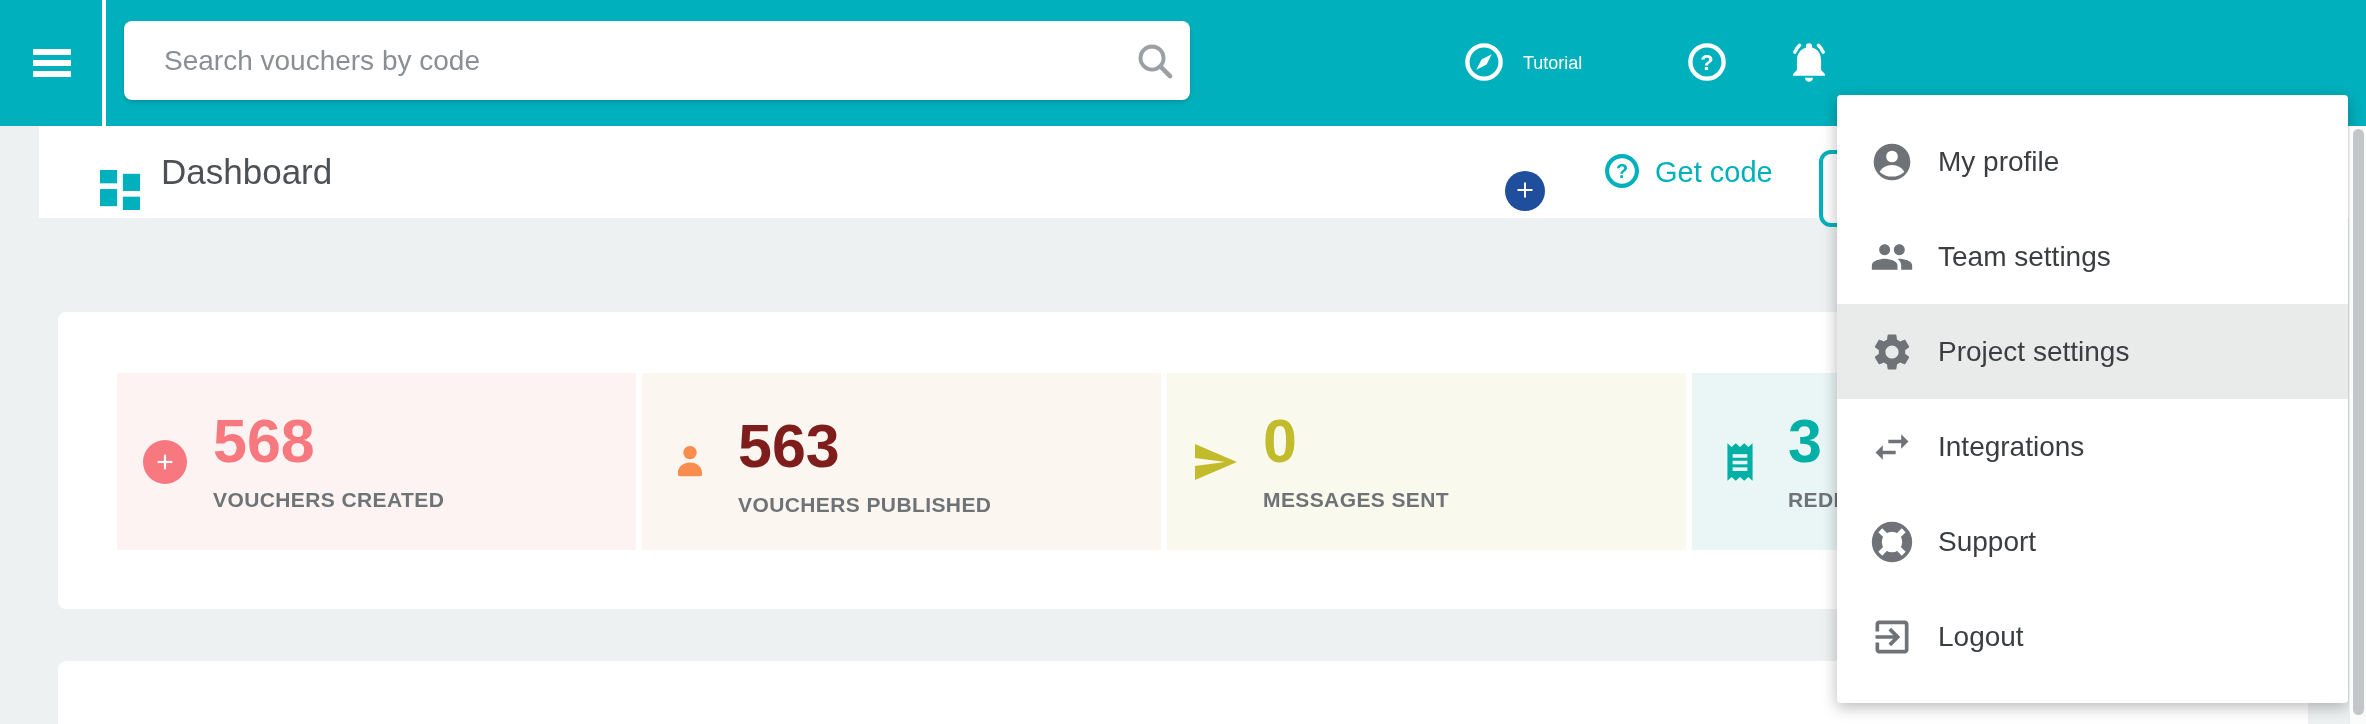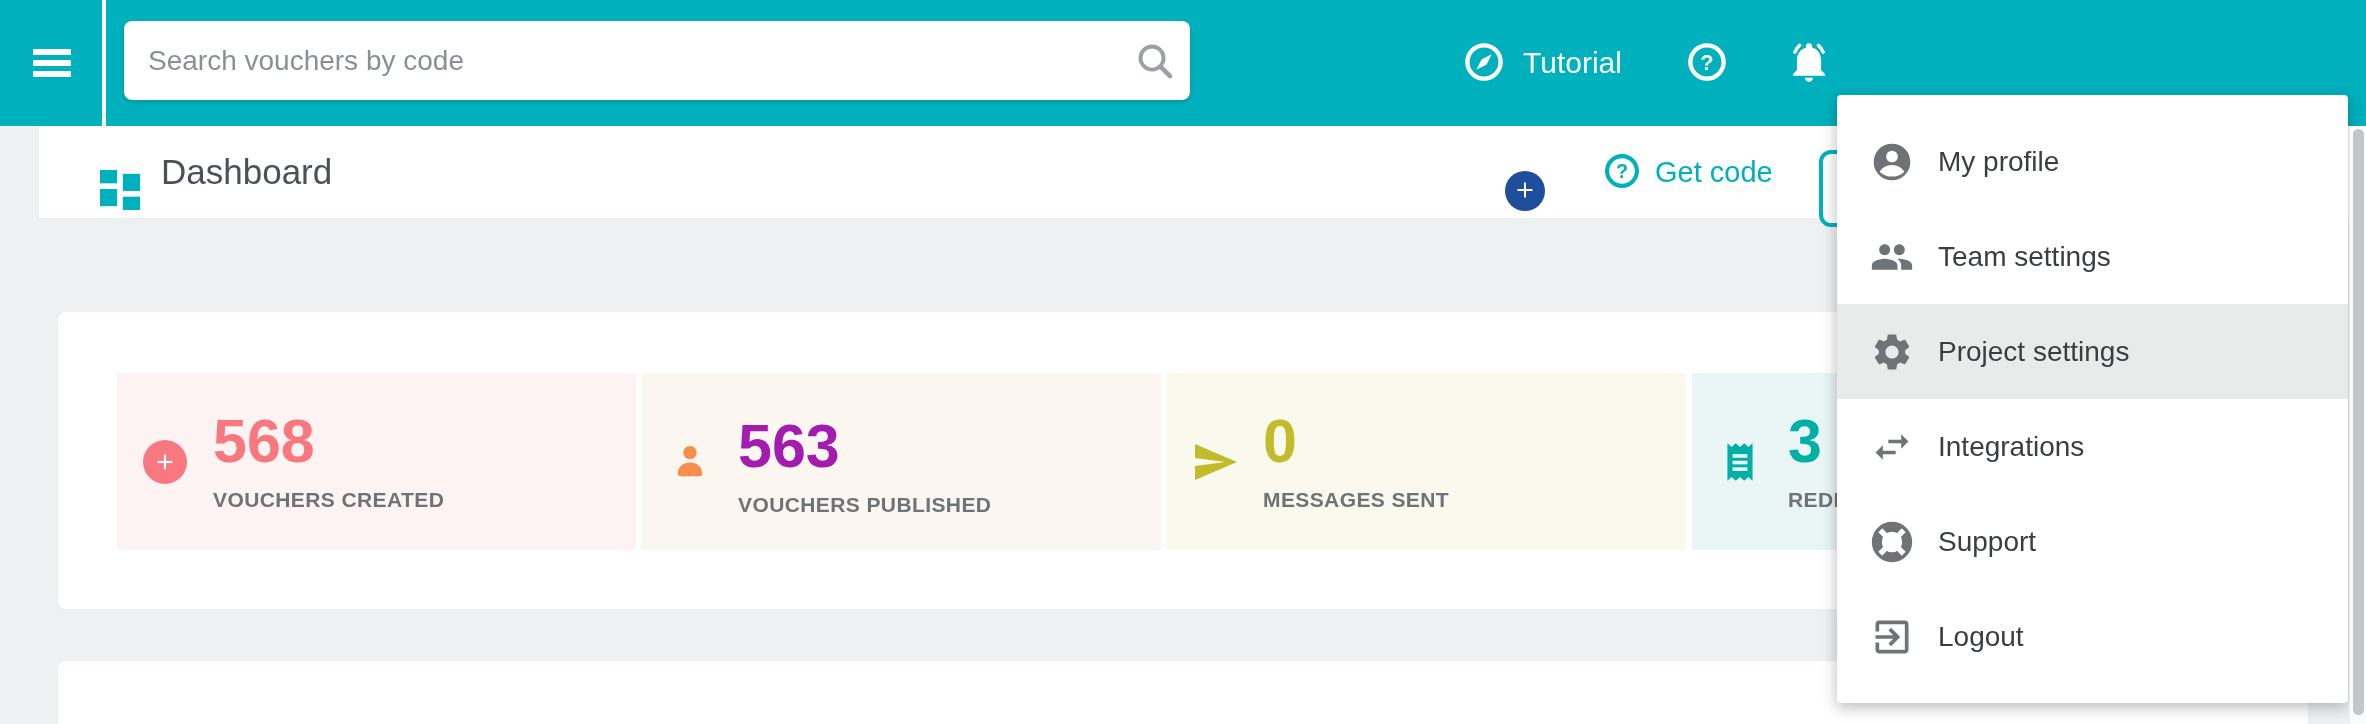--- a/index.html
+++ b/index.html
@@ -6,26 +6,26 @@
   html,body { width:2366px; height:724px; overflow:hidden; }
   body { font-family:"Liberation Sans","DejaVu Sans",sans-serif; background:#edf1f2; }
   #app { position:relative; width:2366px; height:724px; overflow:hidden; background:#edf1f2; }
 
   
   .topbar { position:absolute; left:0; top:0; width:2366px; height:126px; background:#00b1bd; z-index:10; }
   .hamburger { position:absolute; left:24px; top:0; width:56px; height:126px; display:flex; flex-direction:column; justify-content:center; align-items:center; gap:5px; background:transparent; border:none; cursor:pointer; }
   .hamburger span { display:block; width:38px; height:6px; background:#ffffff; border-radius:1px; }
   .topbar-divider { position:absolute; left:102px; top:0; width:4px; height:126px; background:#ffffff; }
   .searchbox { position:absolute; left:124px; top:21px; width:1066px; height:79px; background:#ffffff; border-radius:8px; box-shadow:0 2px 4px rgba(0,0,0,0.18); display:flex; align-items:center; }
-  .searchbox input { flex:1; height:100%; border:none; outline:none; background:transparent; font-family:inherit; font-size:28px; color:#4d5156; padding:0 20px 0 24px; }
+  .searchbox input { flex:1; height:100%; border:none; outline:none; background:transparent; font-family:inherit; font-size:28px; color:#4d5156; padding:0 20px 0 40px; }
   .searchbox input::placeholder { color:#8a8f93; opacity:1; }
   .search-icon-wrap { width:70px; display:flex; justify-content:center; align-items:center; }
 
   .topnav-item { position:absolute; top:0; height:126px; display:flex; align-items:center; color:#ffffff; background:transparent; border:none; cursor:pointer; font-family:inherit; }
-  .topnav-label { font-size:30px; color:#ffffff; }
+  .topnav-label { font-size:18px; color:#ffffff; }
   .tutorial { left:1463px; gap:18px; }
   .help-btn { left:1686px; }
   .bell-btn { left:1786px; }
   .userchip { left:1889px; gap:13px; }
 
   .upgrade-btn { position:absolute; left:2189px; top:0; width:177px; height:126px; background:#2b5aa3; border:none; color:#ffffff; font-family:inherit; font-size:29px; font-weight:bold; cursor:pointer; }
 
   
   .pagebar { position:absolute; left:8px; top:126px; width:2366px; height:92px; background:#ffffff; z-index:5;margin-left:31px; }
   .pagebar-inner { position:relative; width:100%; height:100%; }
@@ -177,21 +177,21 @@
       </div>
 
       <div class="stat-tile" style="background: rgb(252, 246, 240);">
         <span class="stat-icon-box">
           <svg viewBox="0 0 24 24" width="46" height="46">
             <circle cx="12" cy="7.1" r="3.5" fill="#f98d4d"></circle>
             <path fill="#f98d4d" d="M12 12.3c-3.6 0-6.3 2.4-6.3 5.3v.8c0 .6.5 1 1 1h10.6c.6 0 1-.4 1-1v-.8c0-2.9-2.7-5.3-6.3-5.3z"></path>
           </svg>
         </span>
         <span class="stat-text">
-          <span class="stat-value" style="color: #a21caf; margin-top: 9px;">563</span>
+          <span class="stat-value" style="color: #7f1d1d; margin-top: 9px;">563</span>
           <span class="stat-label">VOUCHERS PUBLISHED</span>
         </span>
       </div>
 
       <div class="stat-tile" style="background: rgb(250, 249, 238);">
         <span class="stat-icon-box">
           <svg viewBox="0 0 24 24" width="48" height="48">
             <path fill="#c2bb2b" d="M2 21l21-9L2 3v7l15 2-15 2z"></path>
           </svg>
         </span>

